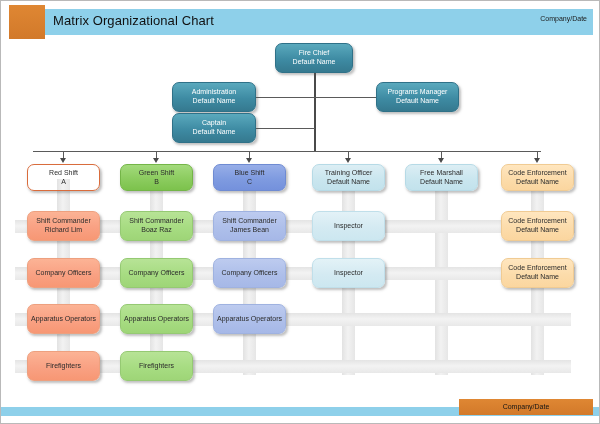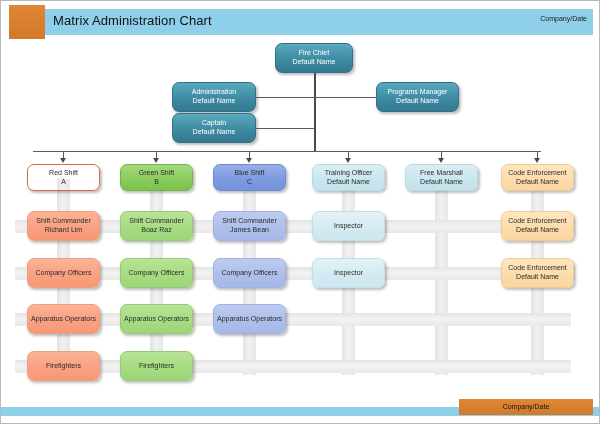--- a/index.html
+++ b/index.html
@@ -327,20 +327,20 @@
 
   <div class="box b-redlight" style="left:26px; top:350px; width:73px; height:30px;">
     <span class="lbl">Firefighters</span>
   </div>
   <div class="box b-greenlight" style="left:119px; top:350px; width:73px; height:30px;">
     <span class="lbl">Firefighters</span>
   </div>
 
   <div class="header-bar"></div>
   <div class="header-square"></div>
-  <div class="header-title">Matrix Administration Chart</div>
+  <div class="header-title">Matrix Organizational Chart</div>
   <div class="header-company">Company/Date</div>
 
   <div class="footer-bar"></div>
   <div class="footer-block"></div>
   <div class="footer-company">Company/Date</div>
 
 </div>
 
 </body></html>

